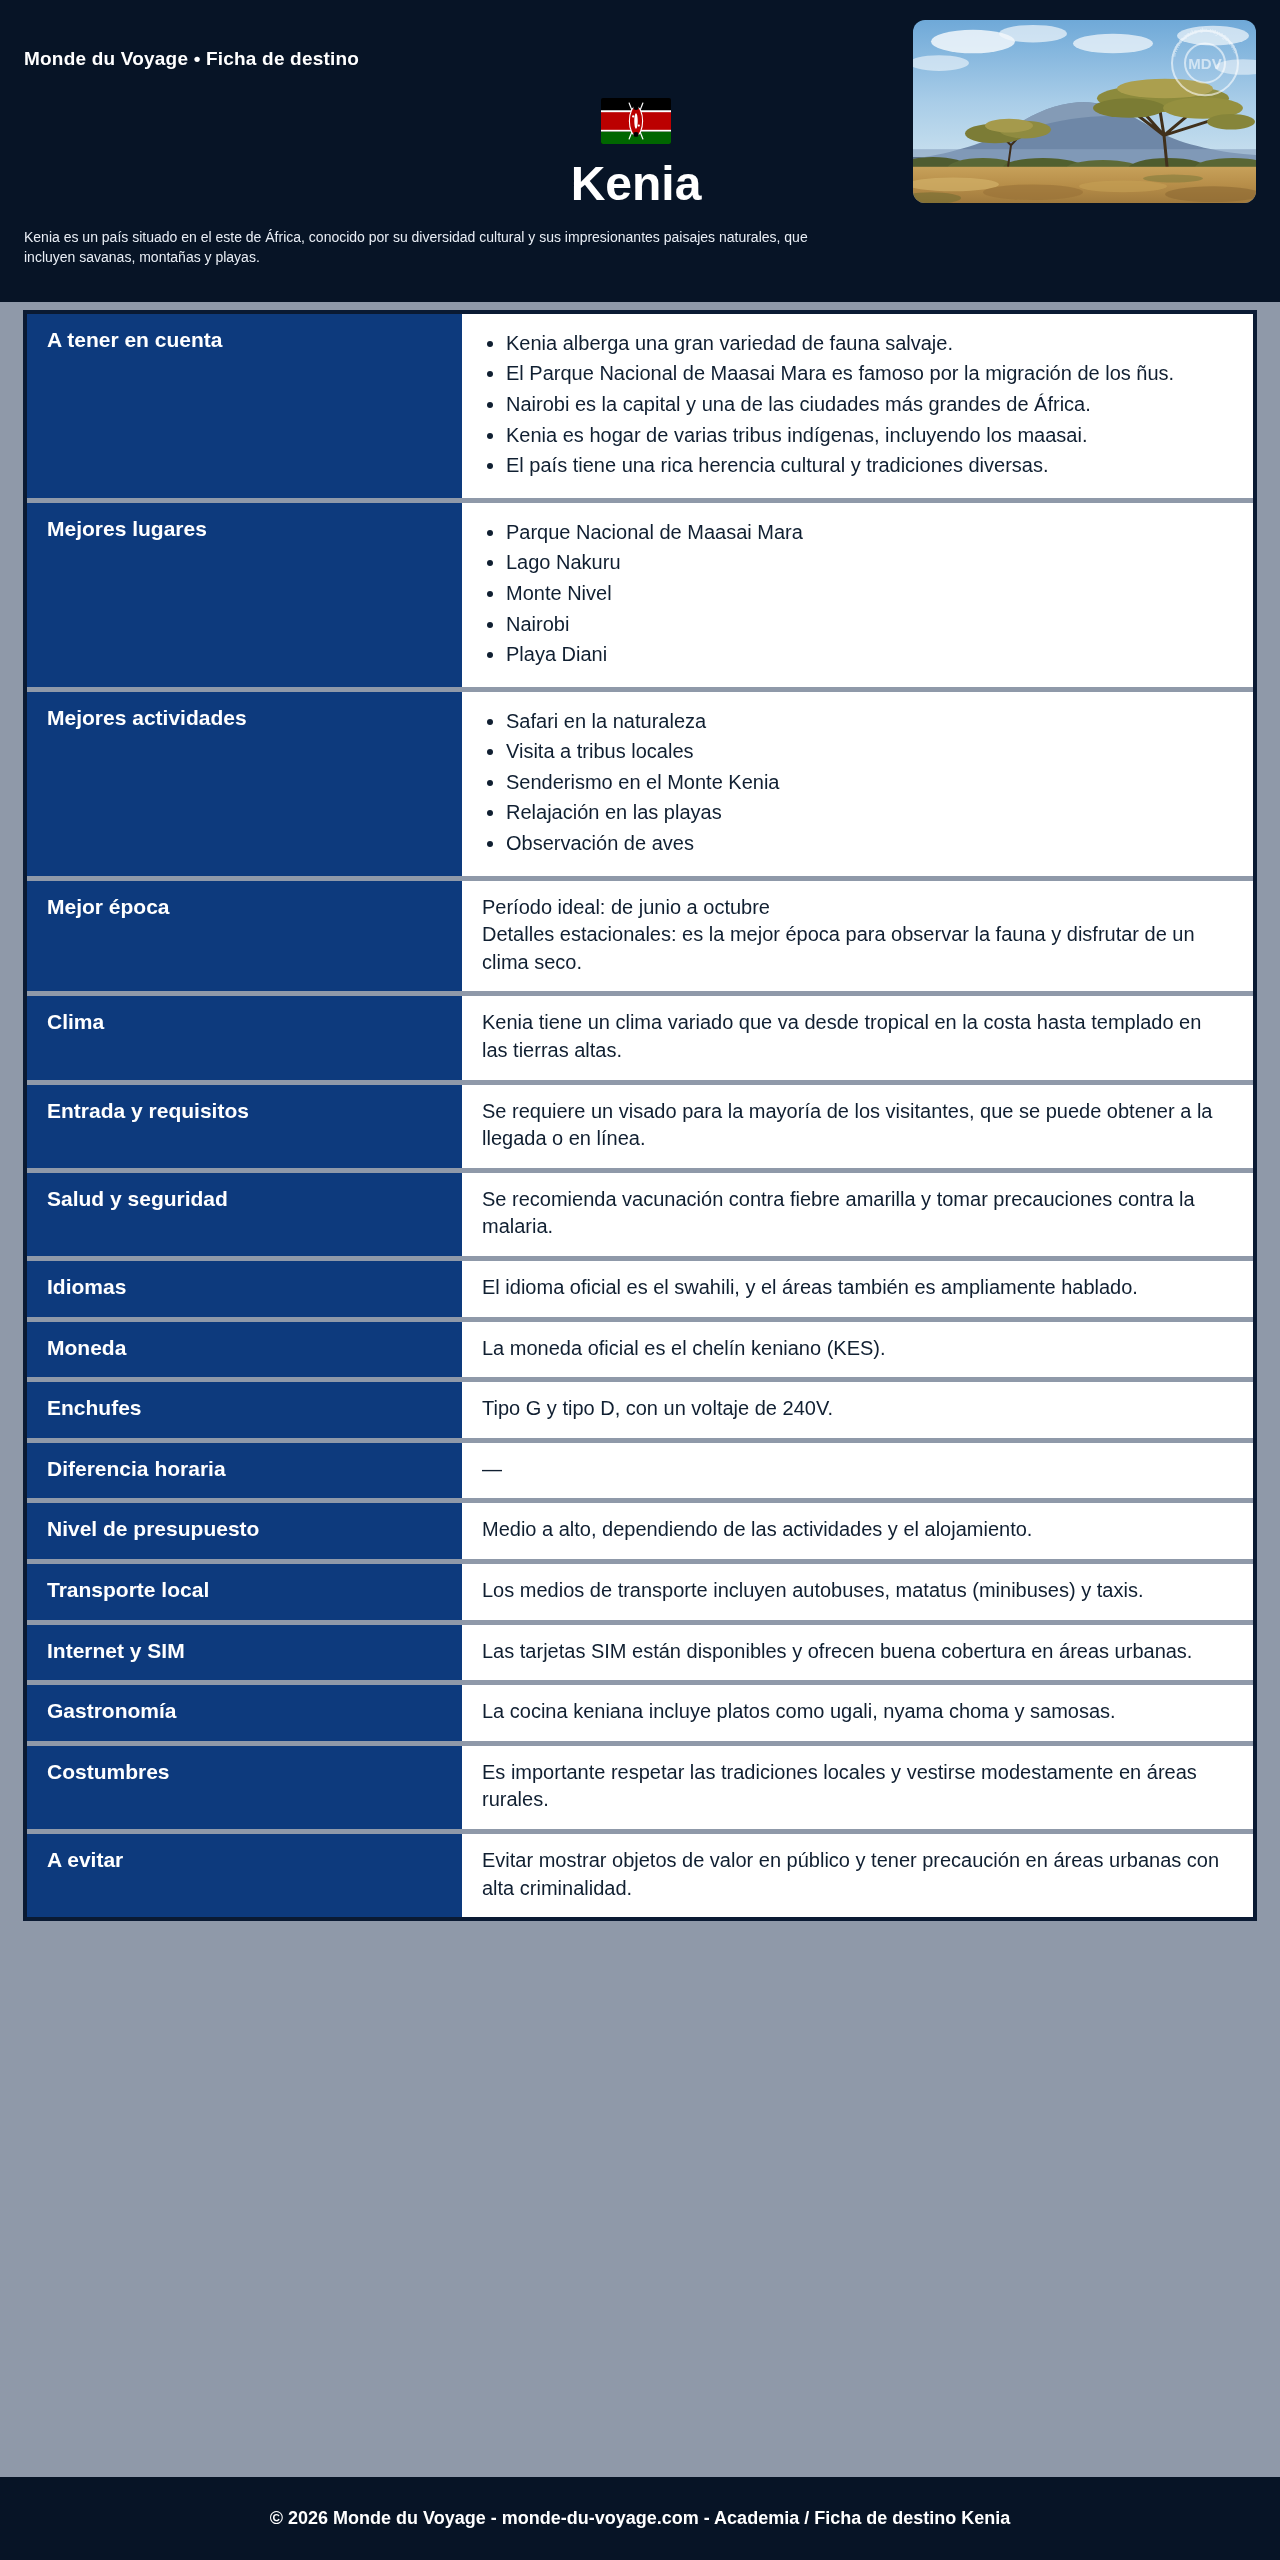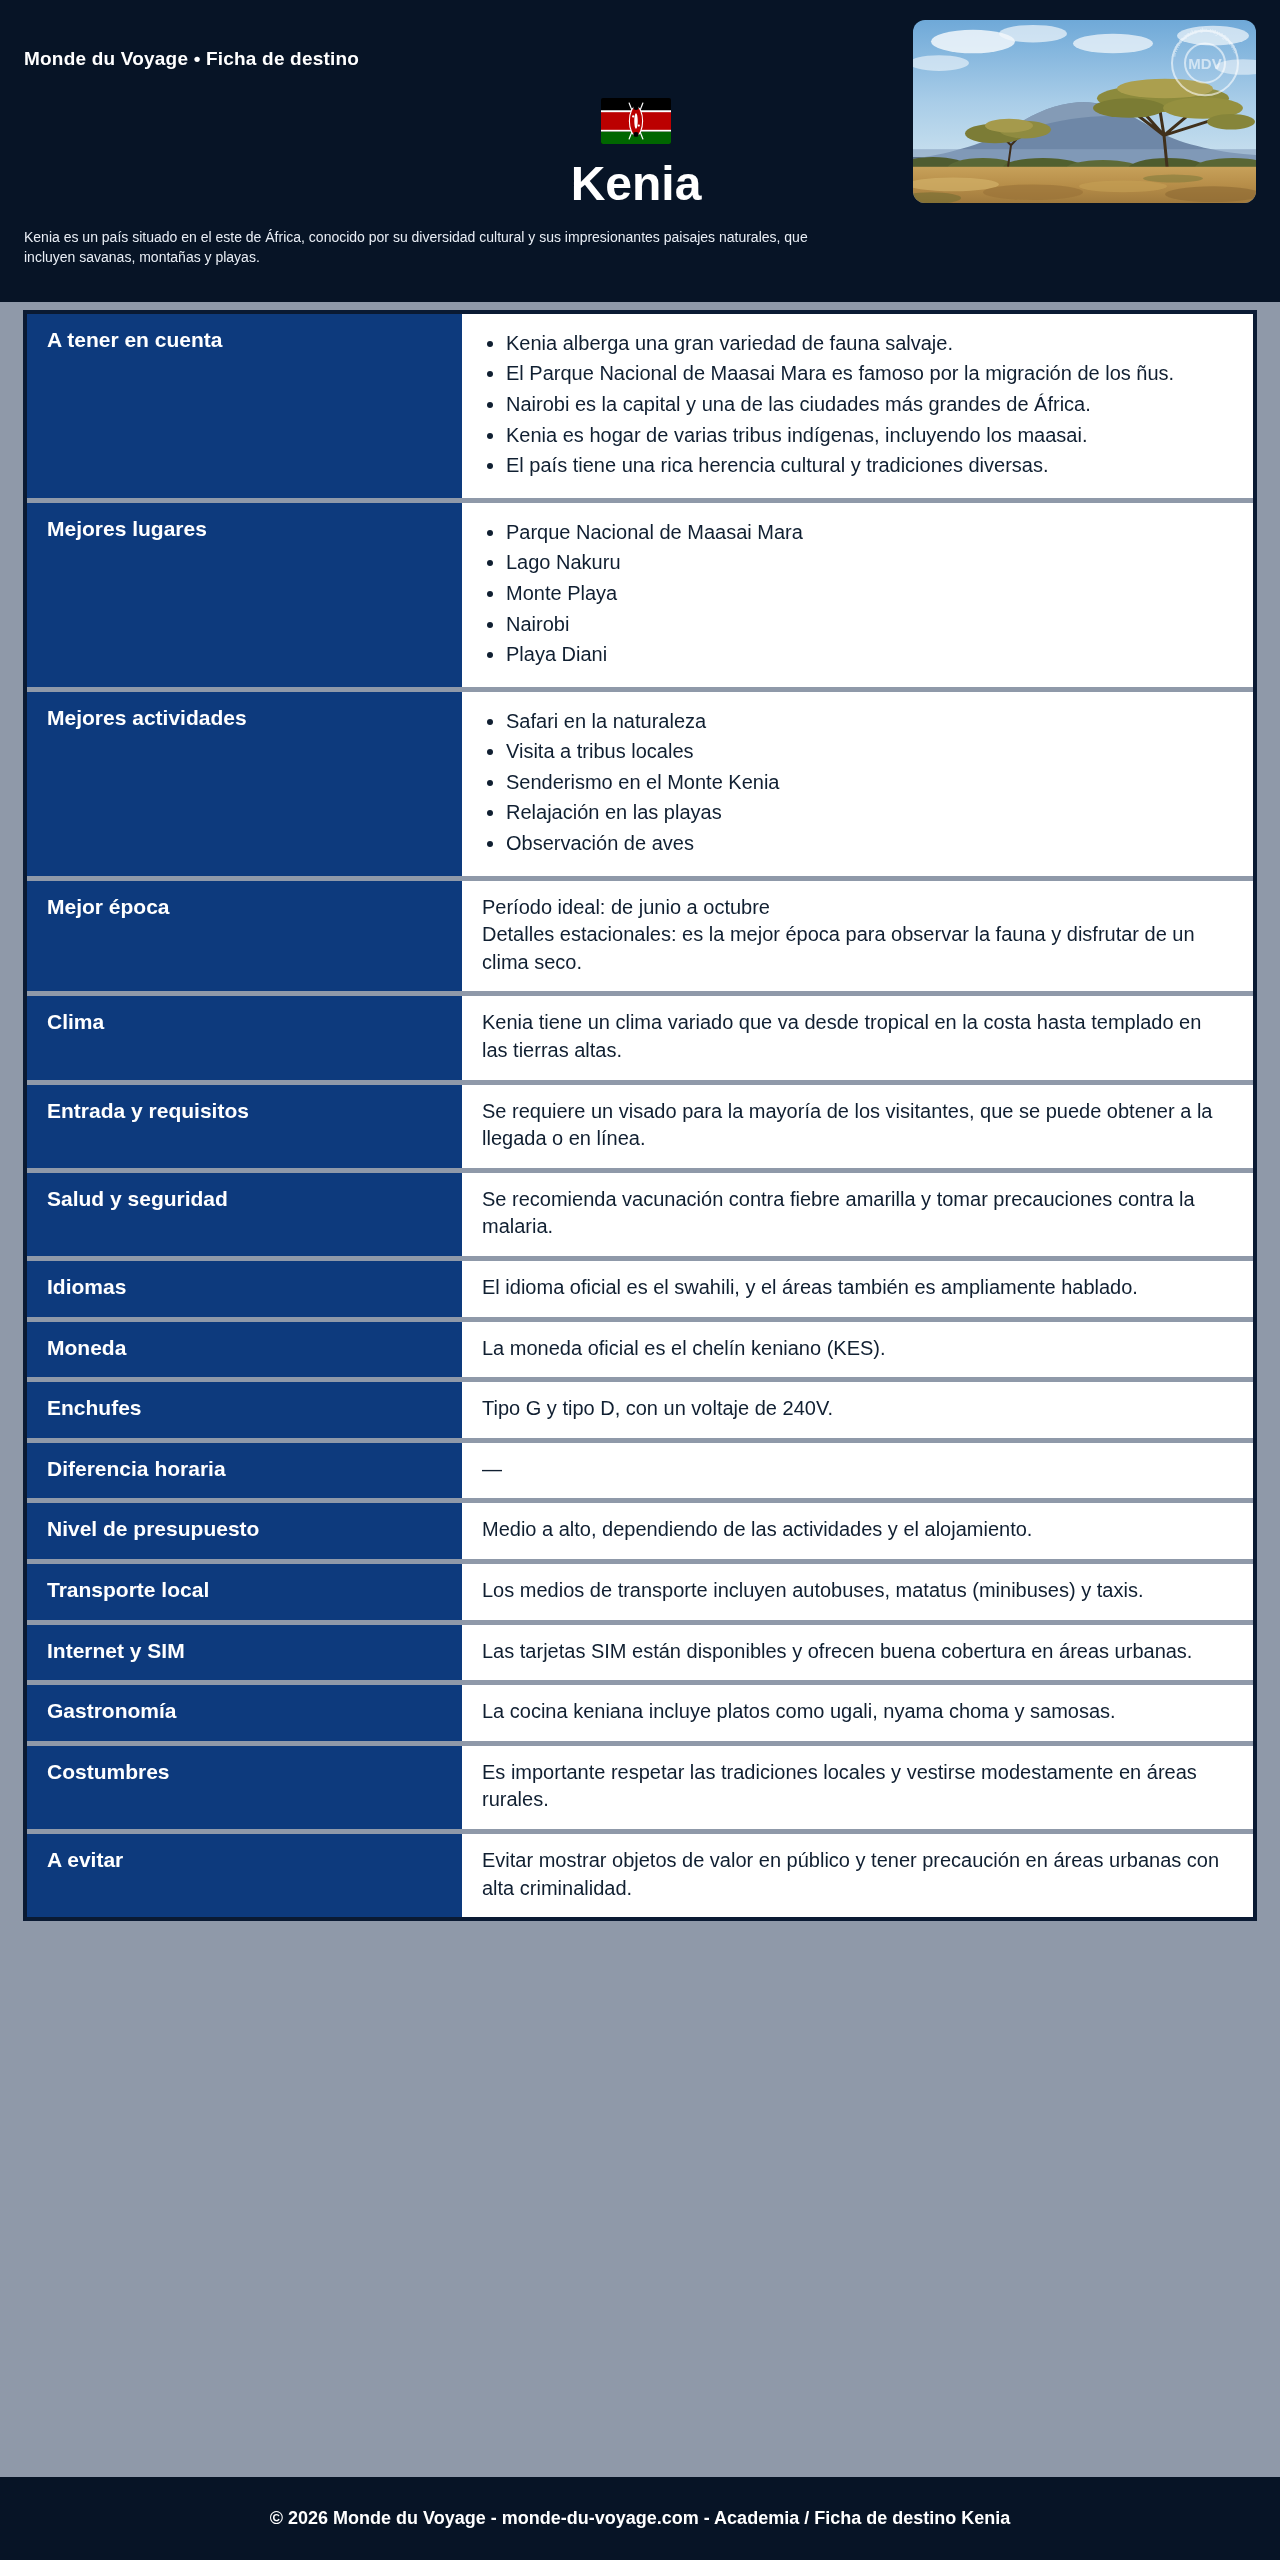--- a/index.html
+++ b/index.html
@@ -233,21 +233,21 @@
             </ul>
           </div>
   </div>
 
   <div class="row">
     <div class="row-label">Mejores lugares</div>
     <div class="row-content">
             <ul>
               <li>Parque Nacional de Maasai Mara</li>
               <li>Lago Nakuru</li>
-              <li>Monte Playa</li>
+              <li>Monte Nivel</li>
               <li>Nairobi</li>
               <li>Playa Diani</li>
             </ul>
           </div>
   </div>
 
   <div class="row">
     <div class="row-label">Mejores actividades</div>
     <div class="row-content">
             <ul>

